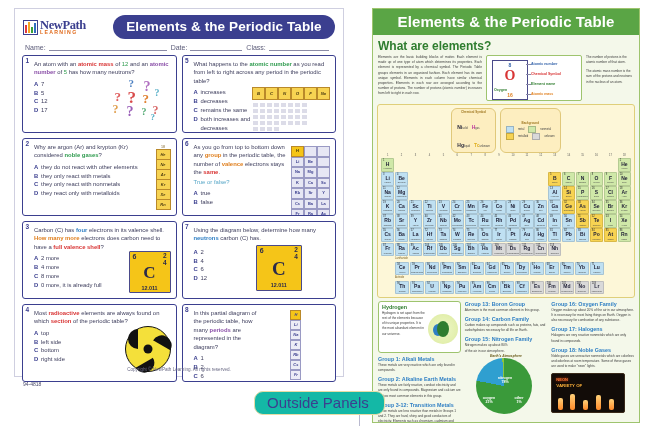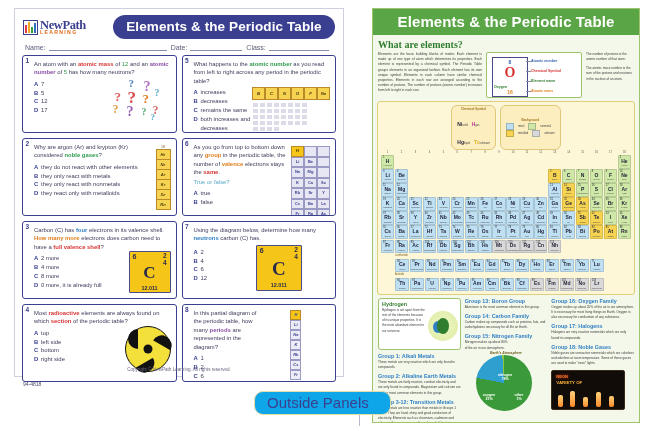--- a/index.html
+++ b/index.html
@@ -97,32 +97,32 @@
   .pcol{width:11px;margin:0 auto;}
   .pcol i{display:block;height:8px;border:.5px solid #9a9ac4;background:#ececf6;
           font-size:4px;color:#3b3f8f;text-align:center;line-height:8px;font-weight:bold;}
   .pcol i.hi{background:#f5c518;border-color:#b9892a;}
 
   .ws-foot{position:absolute;left:0;right:0;bottom:4px;text-align:center;
            font-size:4.6px;color:#6a6a85;}
   .ws-code{position:absolute;left:8px;bottom:-11px;font-size:5px;color:#4a4a6a;}
 
   
-  .callout{position:absolute;left:254px;top:391px;background:#0ea5e9;border:1px solid #e6dca6;
-           border-radius:9px;padding:2px 21px 3px 12px;font-size:15px;color:#3b3f8f;
+  .callout{position:absolute;left:254px;top:391px;background:#14b8a6;border:1px solid #e6dca6;
+           border-radius:9px;padding:2px 15px 3px 12px;font-size:15px;color:#3b3f8f;
            font-family:"Liberation Sans",sans-serif;z-index:40;}
   .cline{position:absolute;left:359px;top:404px;width:1px;height:22px;background:#b9b9cf;z-index:5;}
 
   
   .poster{position:absolute;left:372px;top:8px;width:268px;height:415px;
           background:#f4f8ea;border:1px solid #9ec46e;box-sizing:border-box;overflow:hidden;}
   .p-title{background:#5aa545;color:#fff;font-size:15px;font-weight:bold;text-align:center;
            padding:4px 0 5px 0;letter-spacing:.1px;}
   .p-sec{padding:3px 5px 0 5px;}
-  .p-h2{color:#2f7d2f;font-size:10px;font-weight:bold;margin:1px 0 2px 0;font-family:Liberation Serif, serif;}
+  .p-h2{color:#2f7d2f;font-size:12px;font-weight:bold;margin:1px 0 2px 0;}
   .p-intro{display:flex;gap:4px;}
   .p-body{font-size:3.3px;color:#3a3a3a;line-height:1.58;flex:1;text-align:justify;}
   .p-diag{flex:0 0 96px;border:1px solid #9ec46e;background:#fff;border-radius:2px;
           padding:2px;box-sizing:border-box;position:relative;height:46px;}
   .oxbox{position:absolute;left:5px;top:4px;width:34px;height:38px;border:1px solid #4a4a8a;
          background:#fff;}
   .ox-n{position:absolute;left:0;right:0;top:1px;text-align:center;font-size:5px;
         font-weight:bold;color:#2f5fa8;}
   .ox-s{position:absolute;left:0;right:0;top:8px;text-align:center;font-size:14px;
         font-weight:bold;color:#d83434;font-family:"Liberation Serif",serif;line-height:1;}

